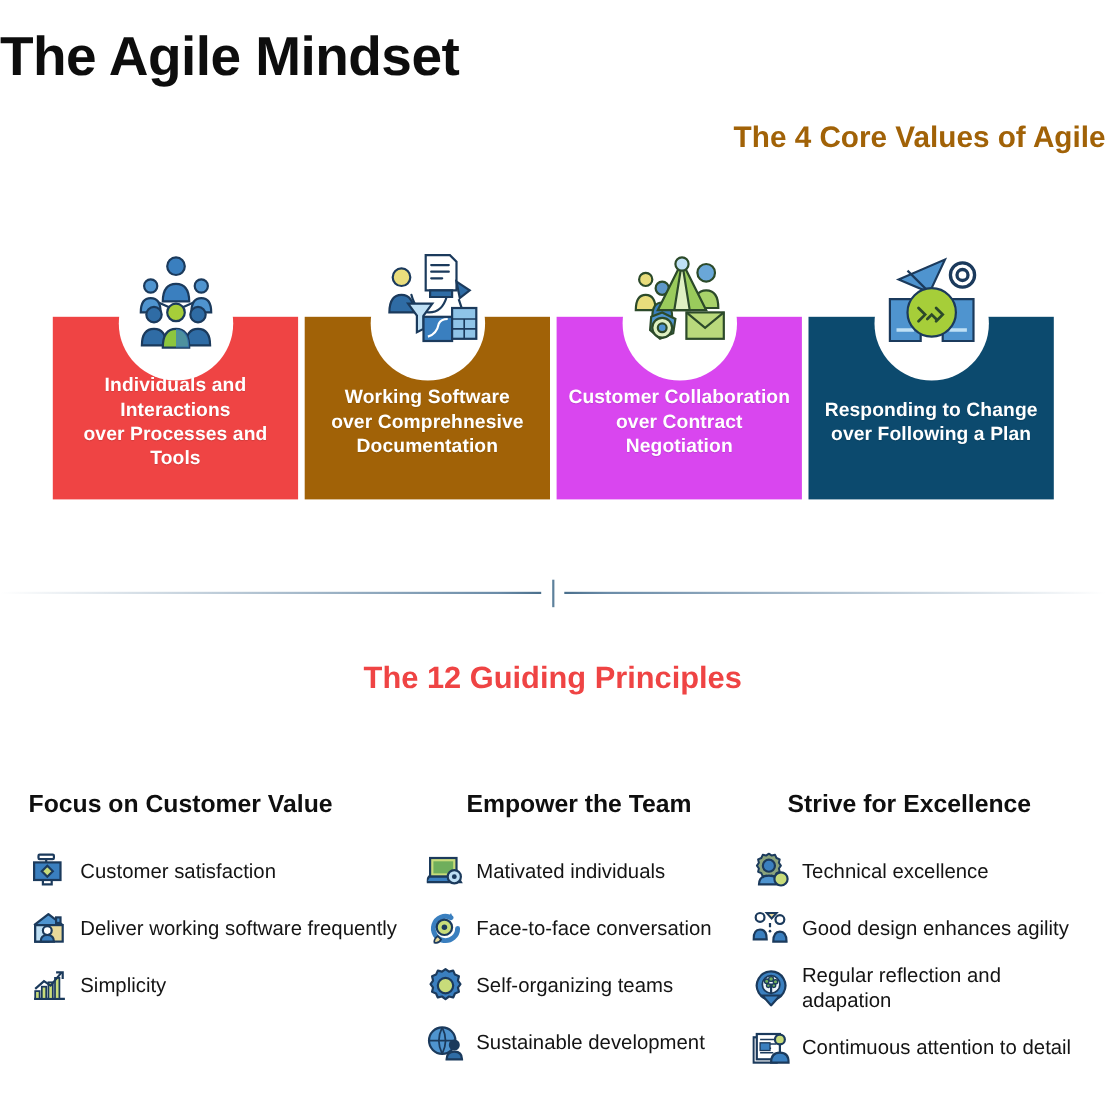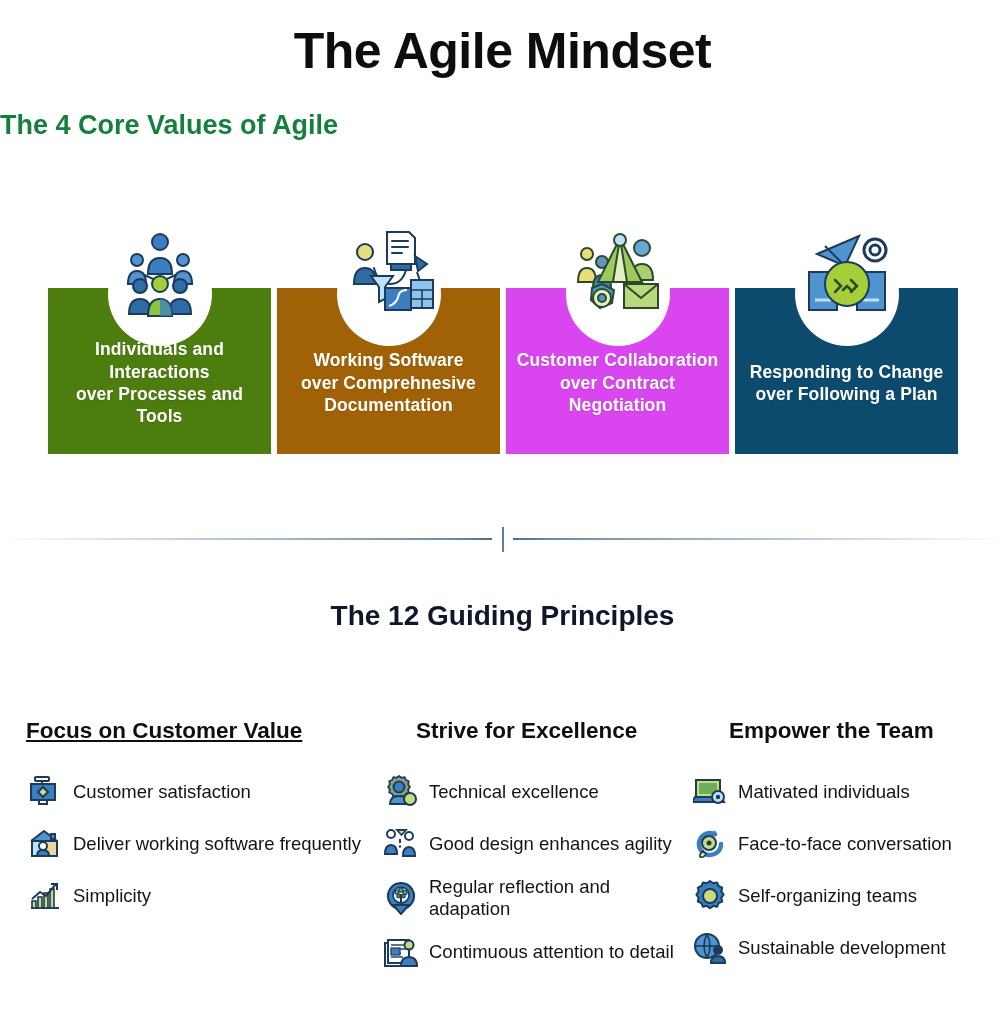--- a/index.html
+++ b/index.html
@@ -10,33 +10,32 @@
     background: #ffffff;
     font-family: "Liberation Sans", sans-serif;
     color: #111111;
     overflow: hidden;
   }
   .page { position: relative; width: 1005px; height: 1009px; }
 
   
   .main-title {
     position: absolute; top: 22px; left: 0; width: 100%;
-    text-align: center;
     font-size: 50px;
     font-weight: 700;
     letter-spacing: -0.5px;
     color: #0d0d0d;
     font-family: "Liberation Sans", sans-serif;
   }
   .sub-title {
     position: absolute; top: 110px; left: 0; width: 100%;
-    text-align: left;
+    text-align: right;
     font-size: 27px;
     font-weight: 700;
-    color: #15803d;
+    color: #a16207;
   }
 
   
   .cards {
     position: absolute;
     top: 288px; left: 48px;
     width: 910px; height: 166px;
     display: flex;
     gap: 6px;
   }
@@ -98,41 +97,41 @@
     width: 2px; height: 25px;
     background: #5d819c;
   }
 
   
   .principles-title {
     position: absolute; top: 600px; left: 0; width: 100%;
     text-align: center;
     font-size: 28px;
     font-weight: 700;
-    color: #0f172a;
+    color: #ef4444;
   }
   .columns {
     position: absolute;
     top: 718px; left: 22px;
     width: 965px;
     display: flex;
   }
   .col { position: relative; }
   .col-1 { width: 360px; }
   .col-2 { width: 300px; }
   .col-3 { width: 305px; }
 
   .col-head {
     font-size: 22.5px;
     font-weight: 700;
     color: #0f0f0f;
     margin-bottom: 28px;
     white-space: nowrap;
   }
-  .col-1 .col-head { padding-left: 4px; text-decoration: underline; }
+  .col-1 .col-head { padding-left: 4px; }
   .col-2 .col-head { padding-left: 42px; }
   .col-3 .col-head { padding-left: 34px; }
 
   .items { list-style: none; }
   .item {
     display: flex;
     align-items: center;
     gap: 11px;
     margin-bottom: 12px;
     min-height: 40px;
@@ -157,21 +156,21 @@
 </head>
 <body>
 
 <div class="page">
 
   <div class="main-title">The Agile Mindset</div>
   <div class="sub-title">The 4 Core Values of Agile</div>
 
   <div class="cards">
 
-    <div class="card" style="background: #4d7c0f;">
+    <div class="card" style="background: #ef4444;">
       <div class="card-notch"></div>
       <div class="card-icon">
         <svg viewBox="0 0 96 96">
           <g stroke="#1b3a5c" stroke-width="2" fill="none" stroke-linecap="round">
             <path d="M30 52 L48 60 L66 52"></path>
             <path d="M30 52 L30 64"></path>
               <path d="M66 52 L66 64"></path>
           </g>
 
           <circle cx="48" cy="20" r="8" fill="#3a7fbf" stroke="#1b3a5c" stroke-width="2"></circle>
@@ -347,20 +346,74 @@
               <rect x="22" y="10" width="4" height="19" fill="#c8dc7a" stroke="#1b3a5c" stroke-width="1.6"></rect>
               <path d="M4 20 l8 -7 l6 4 l10 -12" fill="none" stroke="#1b3a5c" stroke-width="2"></path>
               <path d="M23 5 h6 v6" fill="none" stroke="#1b3a5c" stroke-width="2"></path>
             </svg>
           </span>
           <span class="item-label">Simplicity</span>
         </li>
       </ul>
     </div>
 
+    <div class="col col-2">
+      <div class="col-head">Empower the Team</div>
+      <ul class="items">
+        <li class="item">
+          <span class="item-icon">
+            <svg viewBox="0 0 34 34">
+              <rect x="3" y="5" width="24" height="17" fill="#c8dc7a" stroke="#1b3a5c" stroke-width="2"></rect>
+              <rect x="6" y="8" width="18" height="11" fill="#6fae5c" stroke="none"></rect>
+              <path d="M2 22 h26 l3 5 h-32 z" fill="#3a7fbf" stroke="#1b3a5c" stroke-width="2"></path>
+              <circle cx="25" cy="22" r="6" fill="#bfe0f5" stroke="#1b3a5c" stroke-width="2"></circle>
+              <circle cx="25" cy="22" r="2.2" fill="#1b3a5c"></circle>
+            </svg>
+          </span>
+          <span class="item-label">Mativated individuals</span>
+        </li>
+        <li class="item">
+          <span class="item-icon">
+            <svg viewBox="0 0 34 34">
+              <path d="M28 17 a11 11 0 1 1 -6 -9.7" fill="none" stroke="#3a7fbf" stroke-width="4.5" stroke-linecap="round"></path>
+              <path d="M22 3 l2 5 l-6 1 z" fill="#3a7fbf"></path>
+              <circle cx="16" cy="16" r="7" fill="#c8dc7a" stroke="#1b3a5c" stroke-width="2"></circle>
+              <circle cx="16" cy="16" r="2.5" fill="#1b3a5c"></circle>
+              <path d="M10 24 q-4 3 -3 6 q4 1 6 -3 z" fill="#e8d99a" stroke="#1b3a5c" stroke-width="1.6"></path>
+            </svg>
+          </span>
+          <span class="item-label">Face-to-face conversation</span>
+        </li>
+        <li class="item">
+          <span class="item-icon">
+            <svg viewBox="0 0 34 34">
+              <path d="M17 2 l3.2 2.3 l3.8 -0.9 l1.6 3.6 l3.6 1.6 l-0.9 3.8 l2.3 3.2 l-2.3 3.2 l0.9 3.8 l-3.6 1.6 l-1.6 3.6 l-3.8 -0.9 l-3.2 2.3 l-3.2 -2.3 l-3.8 0.9 l-1.6 -3.6 l-3.6 -1.6 l0.9 -3.8 l-2.3 -3.2 l2.3 -3.2 l-0.9 -3.8 l3.6 -1.6 l1.6 -3.6 l3.8 0.9 z" fill="#3a7fbf" stroke="#1b3a5c" stroke-width="2" stroke-linejoin="round"></path>
+              <circle cx="17" cy="17" r="7" fill="#c8dc7a" stroke="#1b3a5c" stroke-width="2"></circle>
+            </svg>
+          </span>
+          <span class="item-label">Self-organizing teams</span>
+        </li>
+        <li class="item">
+          <span class="item-icon">
+            <svg viewBox="0 0 34 34">
+              <circle cx="14" cy="15" r="12" fill="#4f94cf" stroke="#1b3a5c" stroke-width="2"></circle>
+              <g fill="none" stroke="#1b3a5c" stroke-width="1.6">
+                <path d="M14 3 q-6 12 0 24"></path>
+                  <path d="M14 3 q6 12 0 24"></path>
+                  <path d="M2.5 15 h23"></path>
+              </g>
+              <circle cx="25" cy="19" r="5" fill="#1b3a5c"></circle>
+              <path d="M18 32 q0-7 7-7 q7 0 7 7 z" fill="#2f6ca5" stroke="#1b3a5c" stroke-width="2"></path>
+            </svg>
+          </span>
+          <span class="item-label">Sustainable development</span>
+        </li>
+      </ul>
+    </div>
+
     <div class="col col-3">
       <div class="col-head">Strive for Excellence</div>
       <ul class="items">
         <li class="item">
           <span class="item-icon">
             <svg viewBox="0 0 34 34">
               <path d="M15 1 l2.6 1.8 l3 -0.7 l1.3 2.9 l2.9 1.3 l-0.7 3 l1.8 2.6 l-1.8 2.6 l0.7 3 l-2.9 1.3 l-1.3 2.9 l-3 -0.7 l-2.6 1.8 l-2.6 -1.8 l-3 0.7 l-1.3 -2.9 l-2.9 -1.3 l0.7 -3 l-1.8 -2.6 l1.8 -2.6 l-0.7 -3 l2.9 -1.3 l1.3 -2.9 l3 0.7 z" fill="#8aa37c" stroke="#1b3a5c" stroke-width="1.8" stroke-linejoin="round"></path>
               <circle cx="15" cy="12" r="5.5" fill="#3a7fbf" stroke="#1b3a5c" stroke-width="2"></circle>
               <path d="M6 29 q0-8 9-8 q9 0 9 8 z" fill="#4f94cf" stroke="#1b3a5c" stroke-width="2"></path>
               <circle cx="26" cy="24" r="6" fill="#c8dc7a" stroke="#1b3a5c" stroke-width="2"></circle>
@@ -414,68 +467,14 @@
               <rect x="7" y="13" width="9" height="7" fill="#3a7fbf" stroke="#1b3a5c" stroke-width="1.2"></rect>
               <circle cx="25" cy="10" r="4.5" fill="#c8dc7a" stroke="#1b3a5c" stroke-width="2"></circle>
               <path d="M17 31 q0-9 8-9 q8 0 8 9 z" fill="#3a7fbf" stroke="#1b3a5c" stroke-width="2"></path>
             </svg>
           </span>
           <span class="item-label">Contimuous attention to detail</span>
         </li>
       </ul>
     </div>
 
-    <div class="col col-2">
-      <div class="col-head">Empower the Team</div>
-      <ul class="items">
-        <li class="item">
-          <span class="item-icon">
-            <svg viewBox="0 0 34 34">
-              <rect x="3" y="5" width="24" height="17" fill="#c8dc7a" stroke="#1b3a5c" stroke-width="2"></rect>
-              <rect x="6" y="8" width="18" height="11" fill="#6fae5c" stroke="none"></rect>
-              <path d="M2 22 h26 l3 5 h-32 z" fill="#3a7fbf" stroke="#1b3a5c" stroke-width="2"></path>
-              <circle cx="25" cy="22" r="6" fill="#bfe0f5" stroke="#1b3a5c" stroke-width="2"></circle>
-              <circle cx="25" cy="22" r="2.2" fill="#1b3a5c"></circle>
-            </svg>
-          </span>
-          <span class="item-label">Mativated individuals</span>
-        </li>
-        <li class="item">
-          <span class="item-icon">
-            <svg viewBox="0 0 34 34">
-              <path d="M28 17 a11 11 0 1 1 -6 -9.7" fill="none" stroke="#3a7fbf" stroke-width="4.5" stroke-linecap="round"></path>
-              <path d="M22 3 l2 5 l-6 1 z" fill="#3a7fbf"></path>
-              <circle cx="16" cy="16" r="7" fill="#c8dc7a" stroke="#1b3a5c" stroke-width="2"></circle>
-              <circle cx="16" cy="16" r="2.5" fill="#1b3a5c"></circle>
-              <path d="M10 24 q-4 3 -3 6 q4 1 6 -3 z" fill="#e8d99a" stroke="#1b3a5c" stroke-width="1.6"></path>
-            </svg>
-          </span>
-          <span class="item-label">Face-to-face conversation</span>
-        </li>
-        <li class="item">
-          <span class="item-icon">
-            <svg viewBox="0 0 34 34">
-              <path d="M17 2 l3.2 2.3 l3.8 -0.9 l1.6 3.6 l3.6 1.6 l-0.9 3.8 l2.3 3.2 l-2.3 3.2 l0.9 3.8 l-3.6 1.6 l-1.6 3.6 l-3.8 -0.9 l-3.2 2.3 l-3.2 -2.3 l-3.8 0.9 l-1.6 -3.6 l-3.6 -1.6 l0.9 -3.8 l-2.3 -3.2 l2.3 -3.2 l-0.9 -3.8 l3.6 -1.6 l1.6 -3.6 l3.8 0.9 z" fill="#3a7fbf" stroke="#1b3a5c" stroke-width="2" stroke-linejoin="round"></path>
-              <circle cx="17" cy="17" r="7" fill="#c8dc7a" stroke="#1b3a5c" stroke-width="2"></circle>
-            </svg>
-          </span>
-          <span class="item-label">Self-organizing teams</span>
-        </li>
-        <li class="item">
-          <span class="item-icon">
-            <svg viewBox="0 0 34 34">
-              <circle cx="14" cy="15" r="12" fill="#4f94cf" stroke="#1b3a5c" stroke-width="2"></circle>
-              <g fill="none" stroke="#1b3a5c" stroke-width="1.6">
-                <path d="M14 3 q-6 12 0 24"></path>
-                  <path d="M14 3 q6 12 0 24"></path>
-                  <path d="M2.5 15 h23"></path>
-              </g>
-              <circle cx="25" cy="19" r="5" fill="#1b3a5c"></circle>
-              <path d="M18 32 q0-7 7-7 q7 0 7 7 z" fill="#2f6ca5" stroke="#1b3a5c" stroke-width="2"></path>
-            </svg>
-          </span>
-          <span class="item-label">Sustainable development</span>
-        </li>
-      </ul>
-    </div>
-
   </div>
 </div>
 
 </body></html>

